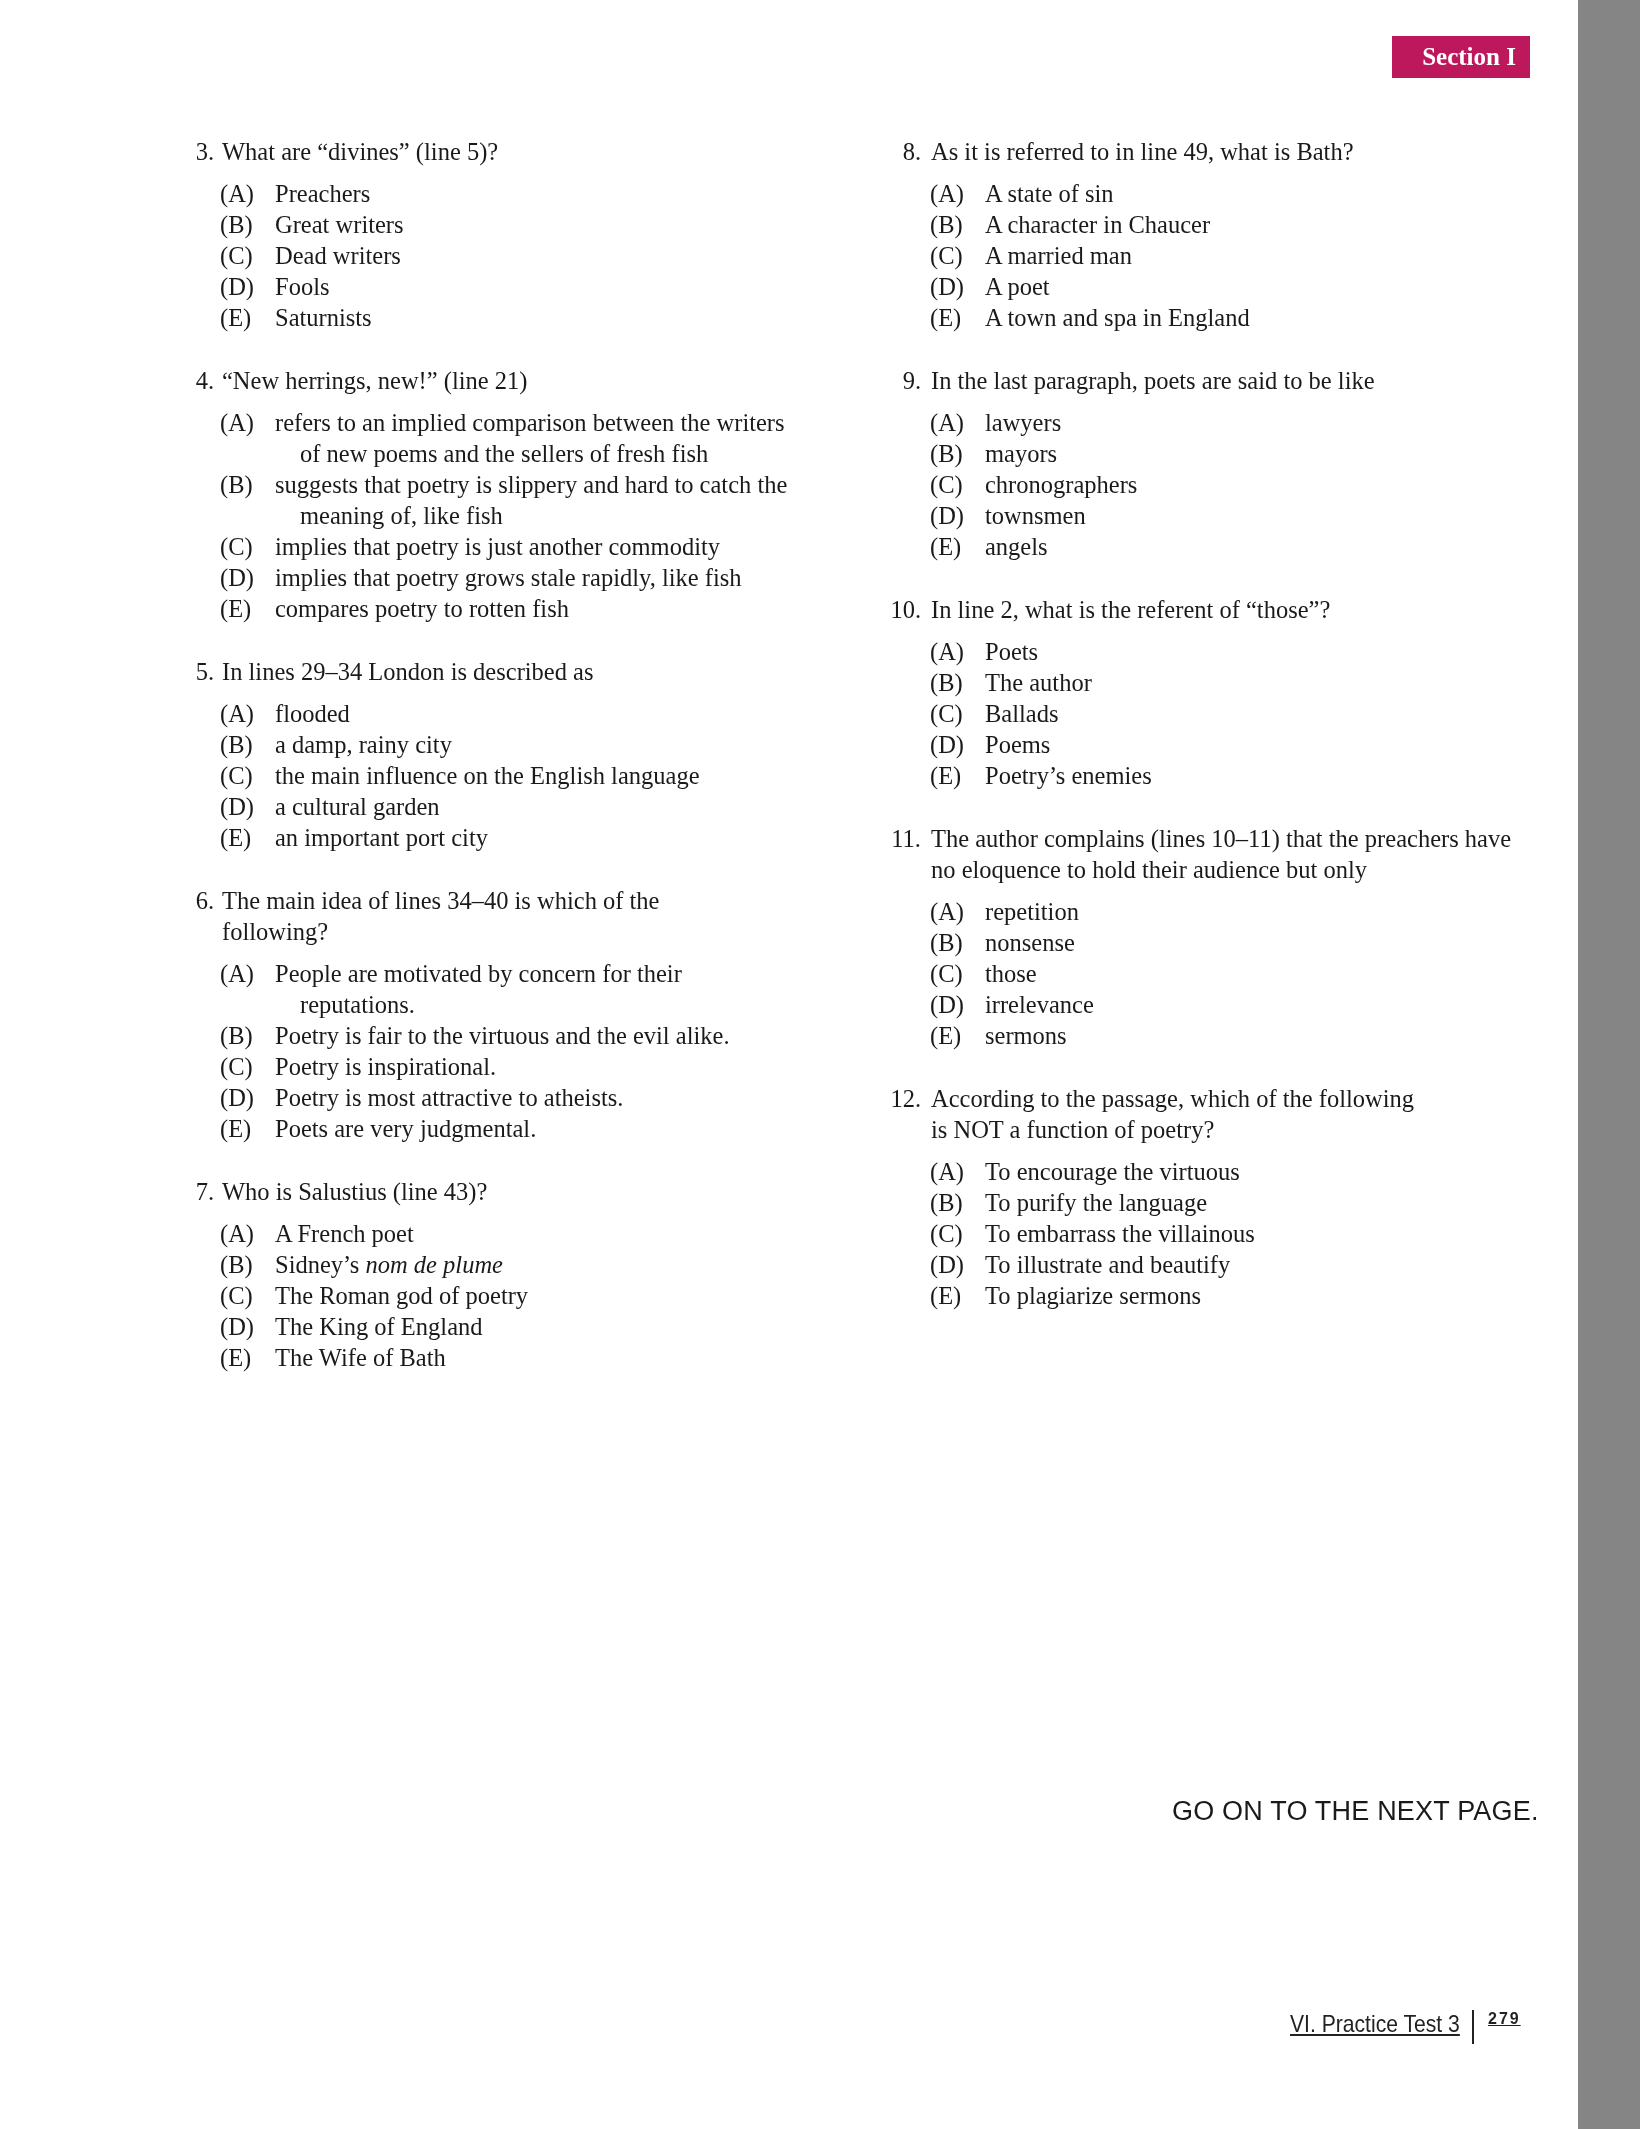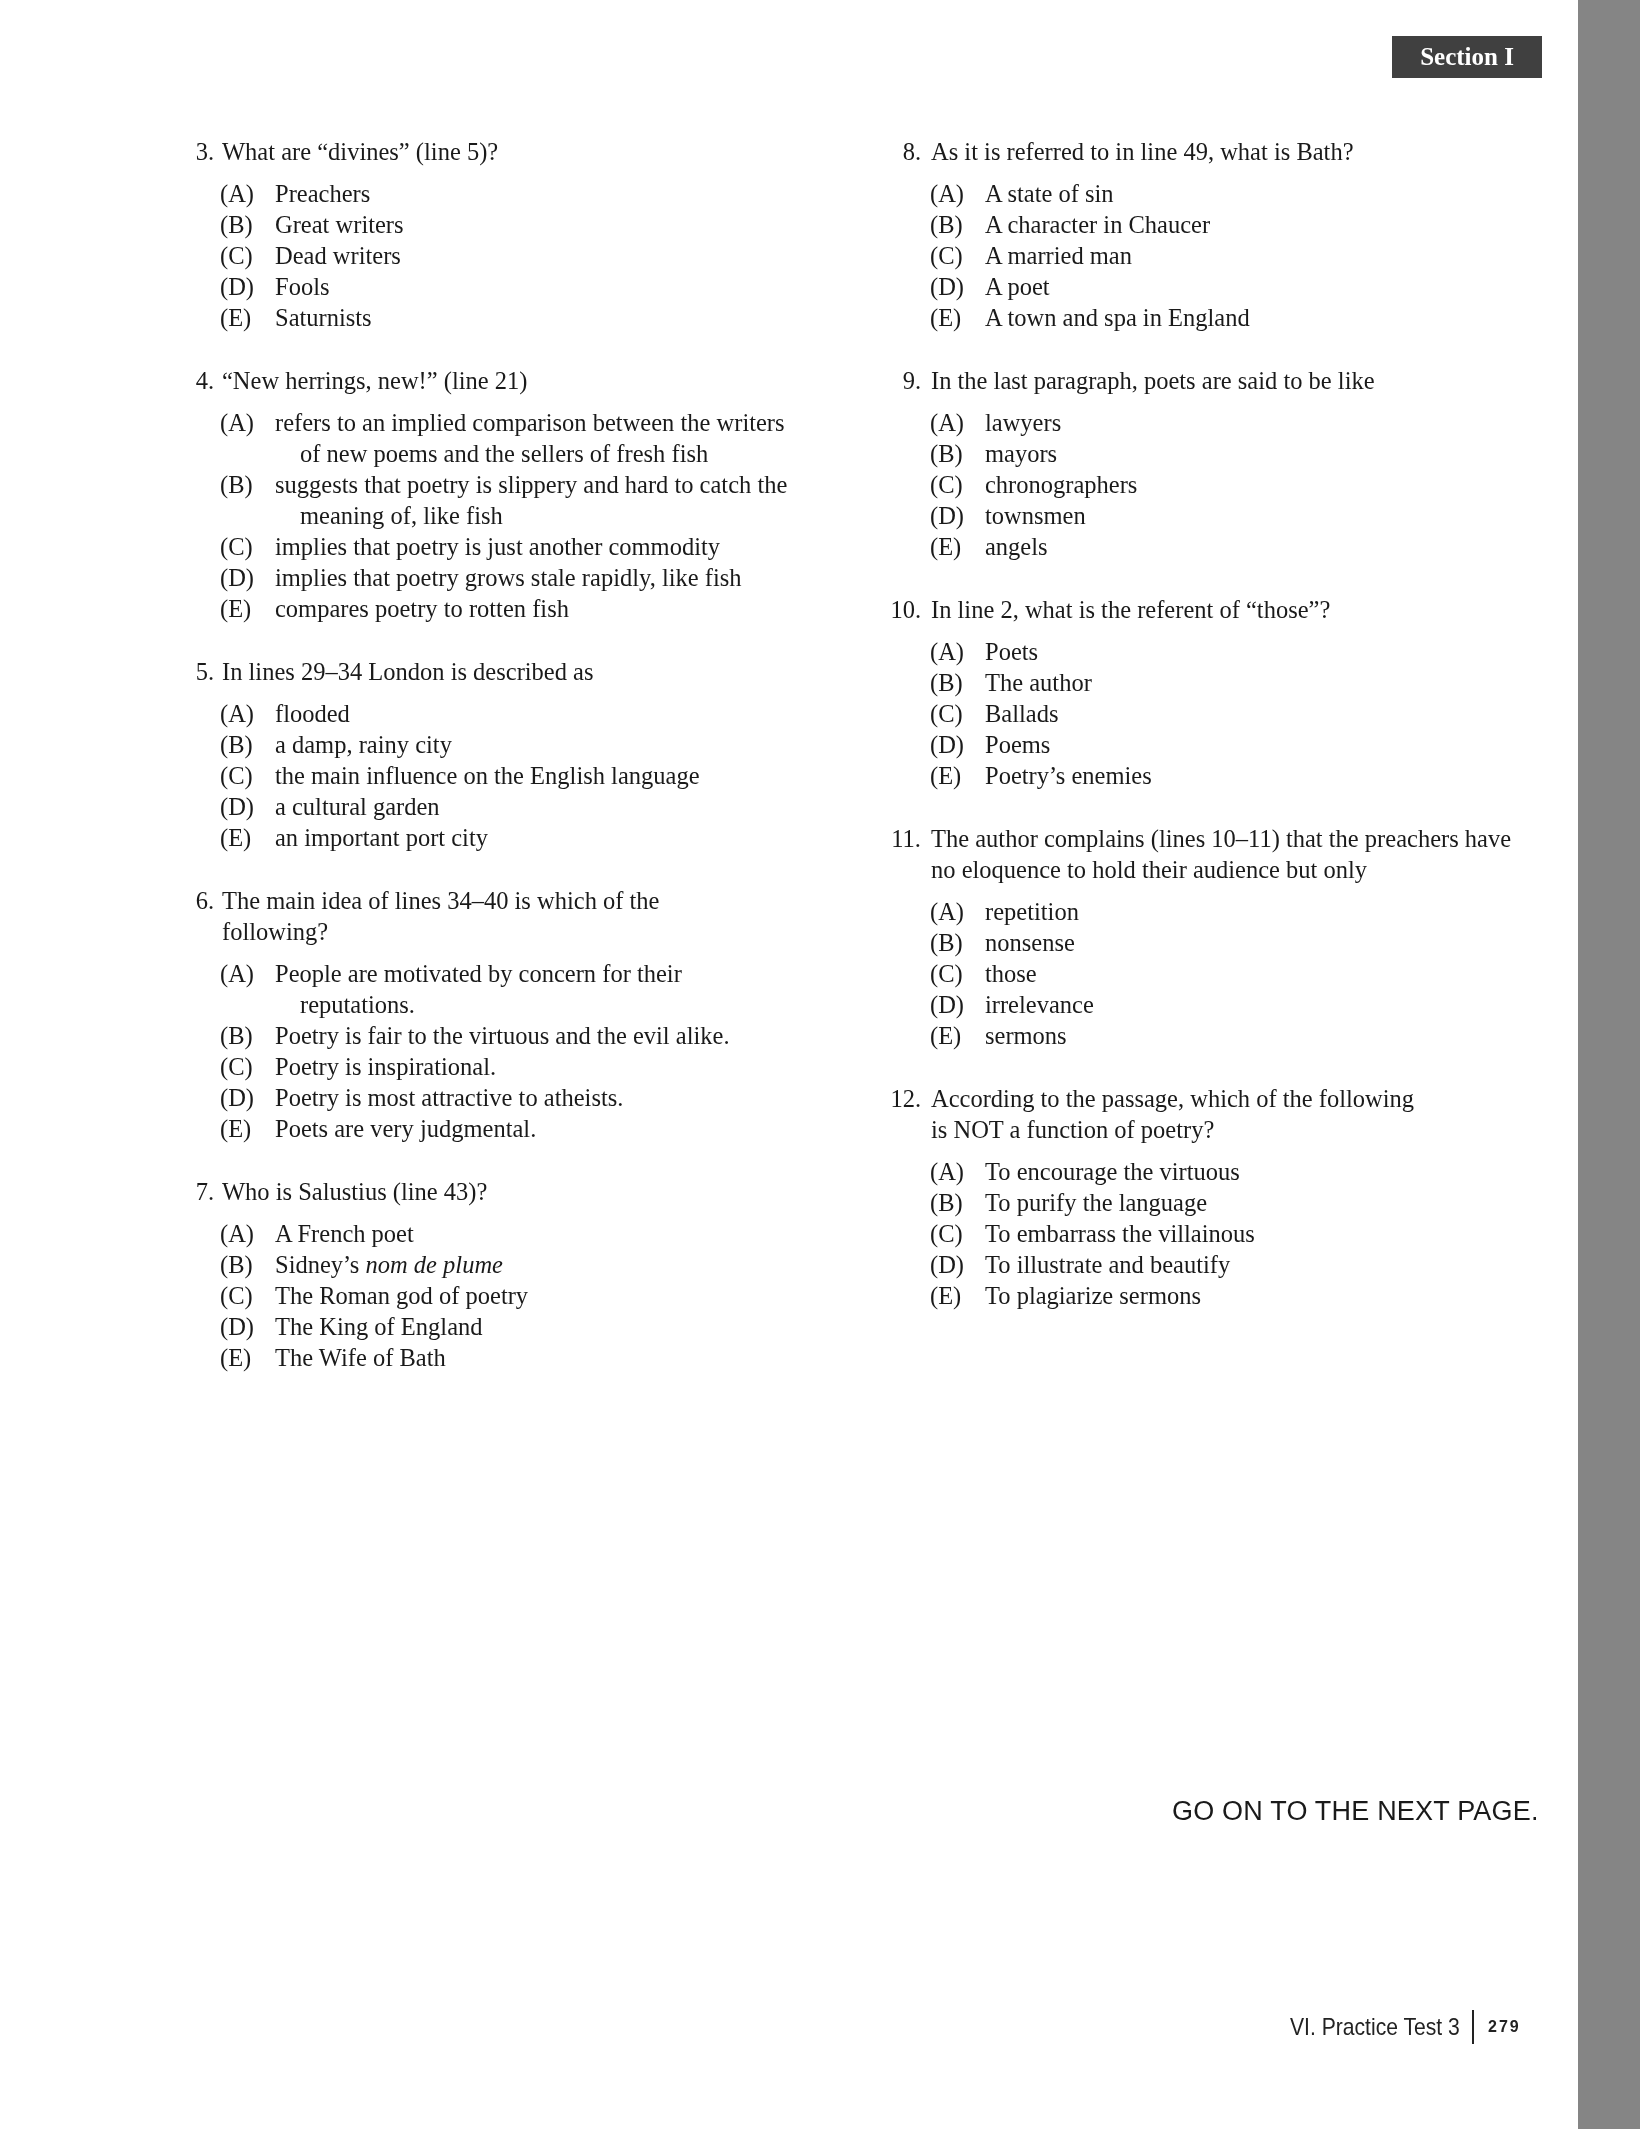--- a/index.html
+++ b/index.html
@@ -14,28 +14,29 @@
     }
     .side-bar {
       position: absolute;
       left: 1578px; top: 0;
       width: 62px; height: 2129px;
       background: #858585;
     }
     .section-tab {
       position: absolute;
       left: 1392px; top: 36px;
-      width: 150px; height: 42px;
-      background: #404040;
+      width: 122px; height: 42px;
+      background: #be185d;
       color: #ffffff;
       font-family: "Liberation Serif", serif;
       font-weight: bold;
       font-size: 25px;
       line-height: 42px;
       text-align: center;
+      padding-left: 16px;
     }
     .column {
       position: absolute;
       top: 136px;
     }
     .col-left { left: 180px; width: 660px; }
     .col-right { left: 872px; width: 680px; }
 
     .question { margin-bottom: 32px; }
     .q-stem {
@@ -83,23 +84,23 @@
       font-family: "Liberation Sans", "DejaVu Sans", sans-serif;
       font-size: 27px;
       color: #1a1a1a;
       letter-spacing: 0.2px;
     }
     .footer {
       position: absolute;
       top: 2010px;
       left: 1290px;
       display: flex;
-      align-items: center;
       font-family: "Liberation Sans", "DejaVu Sans", sans-serif;
       color: #222;
+      text-decoration: underline;
     }
     .footer-label {
       font-size: 24px;
       transform: scaleX(0.88);
       transform-origin: left center;
       display: inline-block;
       width: 180px;
       white-space: nowrap;
     }
     .footer-divider {

